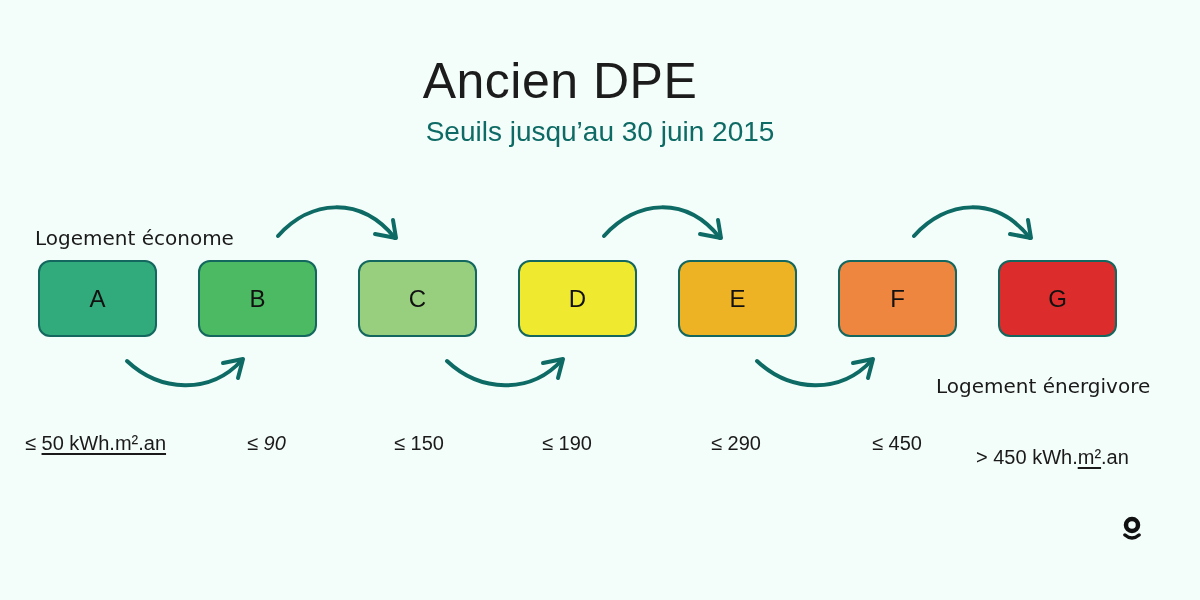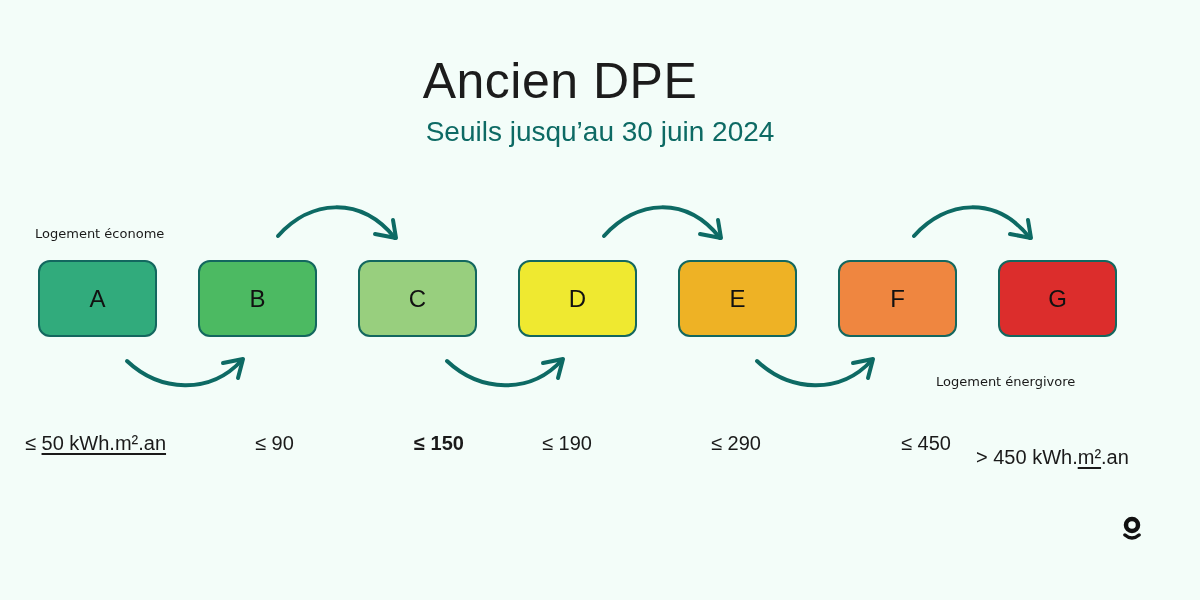--- a/index.html
+++ b/index.html
@@ -14,21 +14,21 @@
     position: absolute; left: 0; width: 1120px; top: 52px;
     text-align: center; font-size: 50px; color: #1c1c1c;
     font-family: "Liberation Sans", sans-serif; letter-spacing: 0.5px;
   }
   .subtitle {
     position: absolute; left: 0; width: 1200px; top: 116px;
     text-align: center; font-size: 28px; color: #0d6a64;
     font-family: "Liberation Sans", sans-serif;
   }
   .label {
-    position: absolute; font-size: 13px; color: #1a1a1a;
+    position: absolute; font-size: 20px; color: #1a1a1a;
     font-family: "DejaVu Sans", sans-serif;
   }
   .box {
     position: absolute; top: 260px; width: 119px; height: 77px;
     border: 2px solid #13675f; border-radius: 12px;
     box-sizing: border-box;
     display: flex; align-items: center; justify-content: center;
     font-size: 24px; color: #111;
     font-family: "Liberation Sans", sans-serif;
   }
@@ -39,21 +39,21 @@
   .threshold u { text-decoration: underline; text-underline-offset: 3px; }
   svg.arrows { position: absolute; left: 0; top: 0; }
   .logo {
     position: absolute; left: 1122px; top: 516px; width: 20px; height: 26px;
   }
 </style>
 </head>
 <body>
 
 <div class="title">Ancien DPE</div>
-<div class="subtitle">Seuils jusqu’au 30 juin 2024</div>
+<div class="subtitle">Seuils jusqu’au 30 juin 2015</div>
 
 <div class="label" style="left:35px; top:226px;">Logement économe</div>
 <div class="label" style="left:936px; top:361px;margin-top:13px;">Logement énergivore</div>
 
 <svg class="arrows" width="1200" height="600">
   <g fill="none" stroke="#0d6a64" stroke-width="4" stroke-linecap="round" stroke-linejoin="round">
 
     <g>
       <path d="M278,236 C310,200 360,195 395,238"></path>
       <path d="M375,234 L396,238 L393,220"></path>
@@ -98,23 +98,23 @@
     <span>E</span>
   </div>
 <div class="box" style="left:838px; background:#ef8640;">
     <span>F</span>
   </div>
 <div class="box" style="left:998px; background:#dc2d2c;">
     <span>G</span>
   </div>
 
 <div class="threshold" style="left:25px;text-align:right;"><span>≤ </span><u>50 kWh.m².an</u></div>
-<div class="threshold" style="left:255px;">≤ 90</div>
-<div class="threshold" style="left:414px;font-weight:bold;">≤ 150</div>
+<div class="threshold" style="left:247px;font-style:italic;">≤ 90</div>
+<div class="threshold" style="left:394px;">≤ 150</div>
 <div class="threshold" style="left:542px;">≤ 190</div>
 <div class="threshold" style="left:711px;">≤ 290</div>
-<div class="threshold" style="left:872px;margin-left:29px;">≤ 450</div>
+<div class="threshold" style="left:872px;">≤ 450</div>
 <div class="threshold" style="left:976px;margin-top:14px;"><span>&gt; 450 kWh.</span><u>m²</u><span>.an</span></div>
 
 <svg class="logo" viewBox="0 0 20 26">
   <circle cx="10" cy="9" r="6" fill="none" stroke="#111" stroke-width="4.5"></circle>
   <path d="M3,19 Q10,25 17,19" fill="none" stroke="#111" stroke-width="3.5" stroke-linecap="round"></path>
 </svg>
 
 </body></html>

